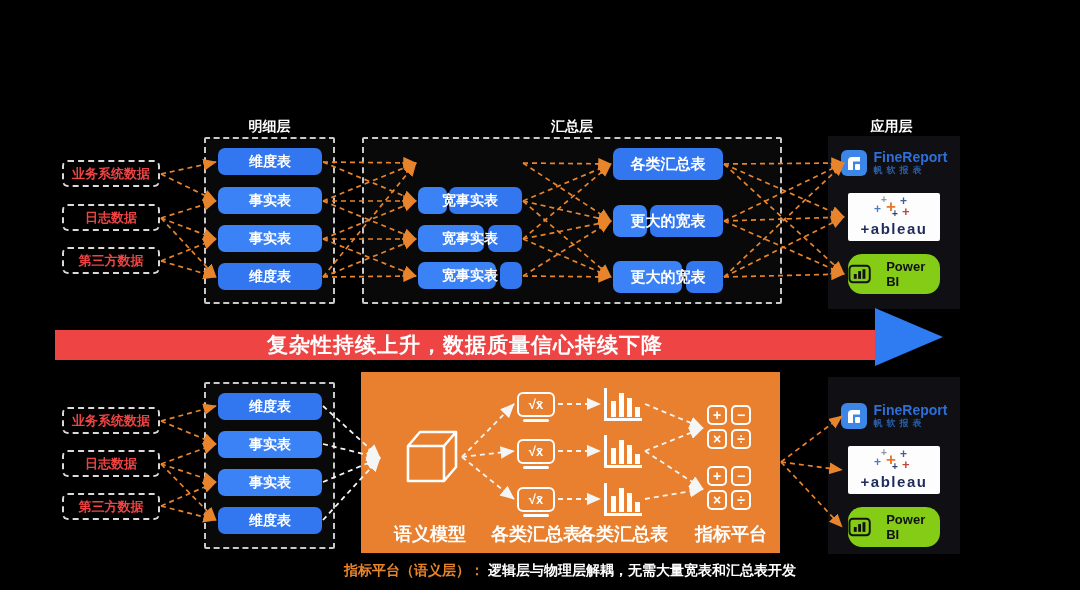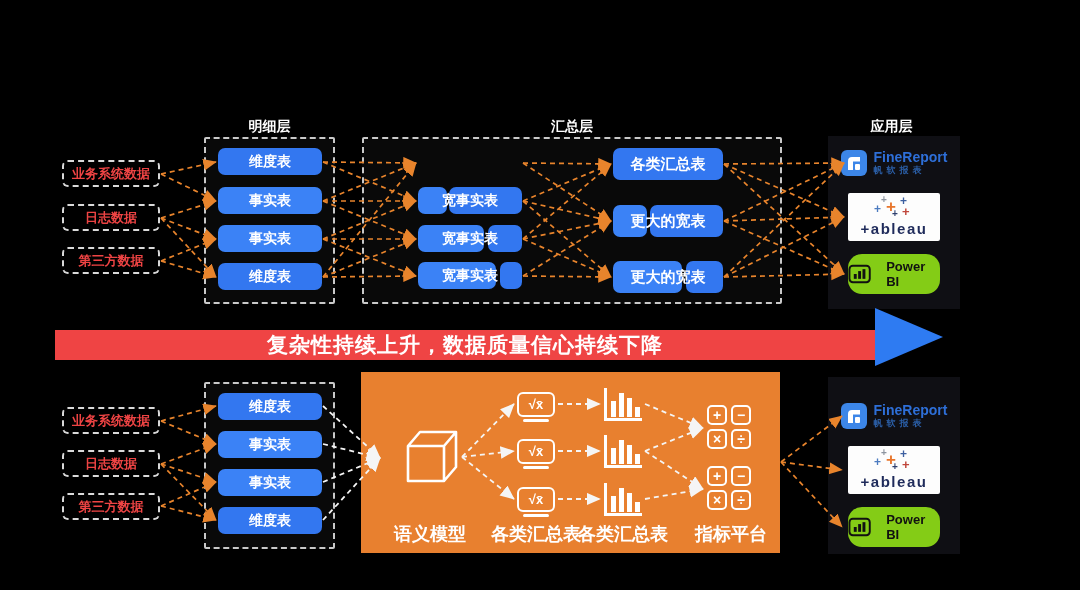--- a/index.html
+++ b/index.html
@@ -251,20 +251,23 @@
       <svg width="24" height="20" viewBox="0 0 24 20">
         <rect x="1.5" y="1.5" width="21" height="17" rx="3.5" fill="none" stroke="#111" stroke-width="2"></rect>
         <rect x="6" y="10" width="3" height="5" fill="#111"></rect>
         <rect x="10.5" y="7" width="3" height="8" fill="#111"></rect>
         <rect x="15" y="5" width="3" height="10" fill="#111"></rect>
       </svg>
       <span class="pbi-label">Power BI</span>
     </div>
   </div>
 
+  <div class="caption">
+    <span class="pfx">指标平台（语义层）：</span><span class="txt"> 逻辑层与物理层解耦，无需大量宽表和汇总表开发</span>
+  </div>
 
 
   <svg id="edges" width="1080" height="590">
     <defs>
       <marker id="ah-o" markerWidth="9" markerHeight="8" refX="7.5" refY="3.5" orient="auto">
         <path d="M0,0 L8,3.5 L0,7 Z" fill="#E8842C"></path>
       </marker>
       <marker id="ah-w" markerWidth="9" markerHeight="8" refX="7.5" refY="3.5" orient="auto">
         <path d="M0,0 L8,3.5 L0,7 Z" fill="#F5F5F5"></path>
       </marker>

